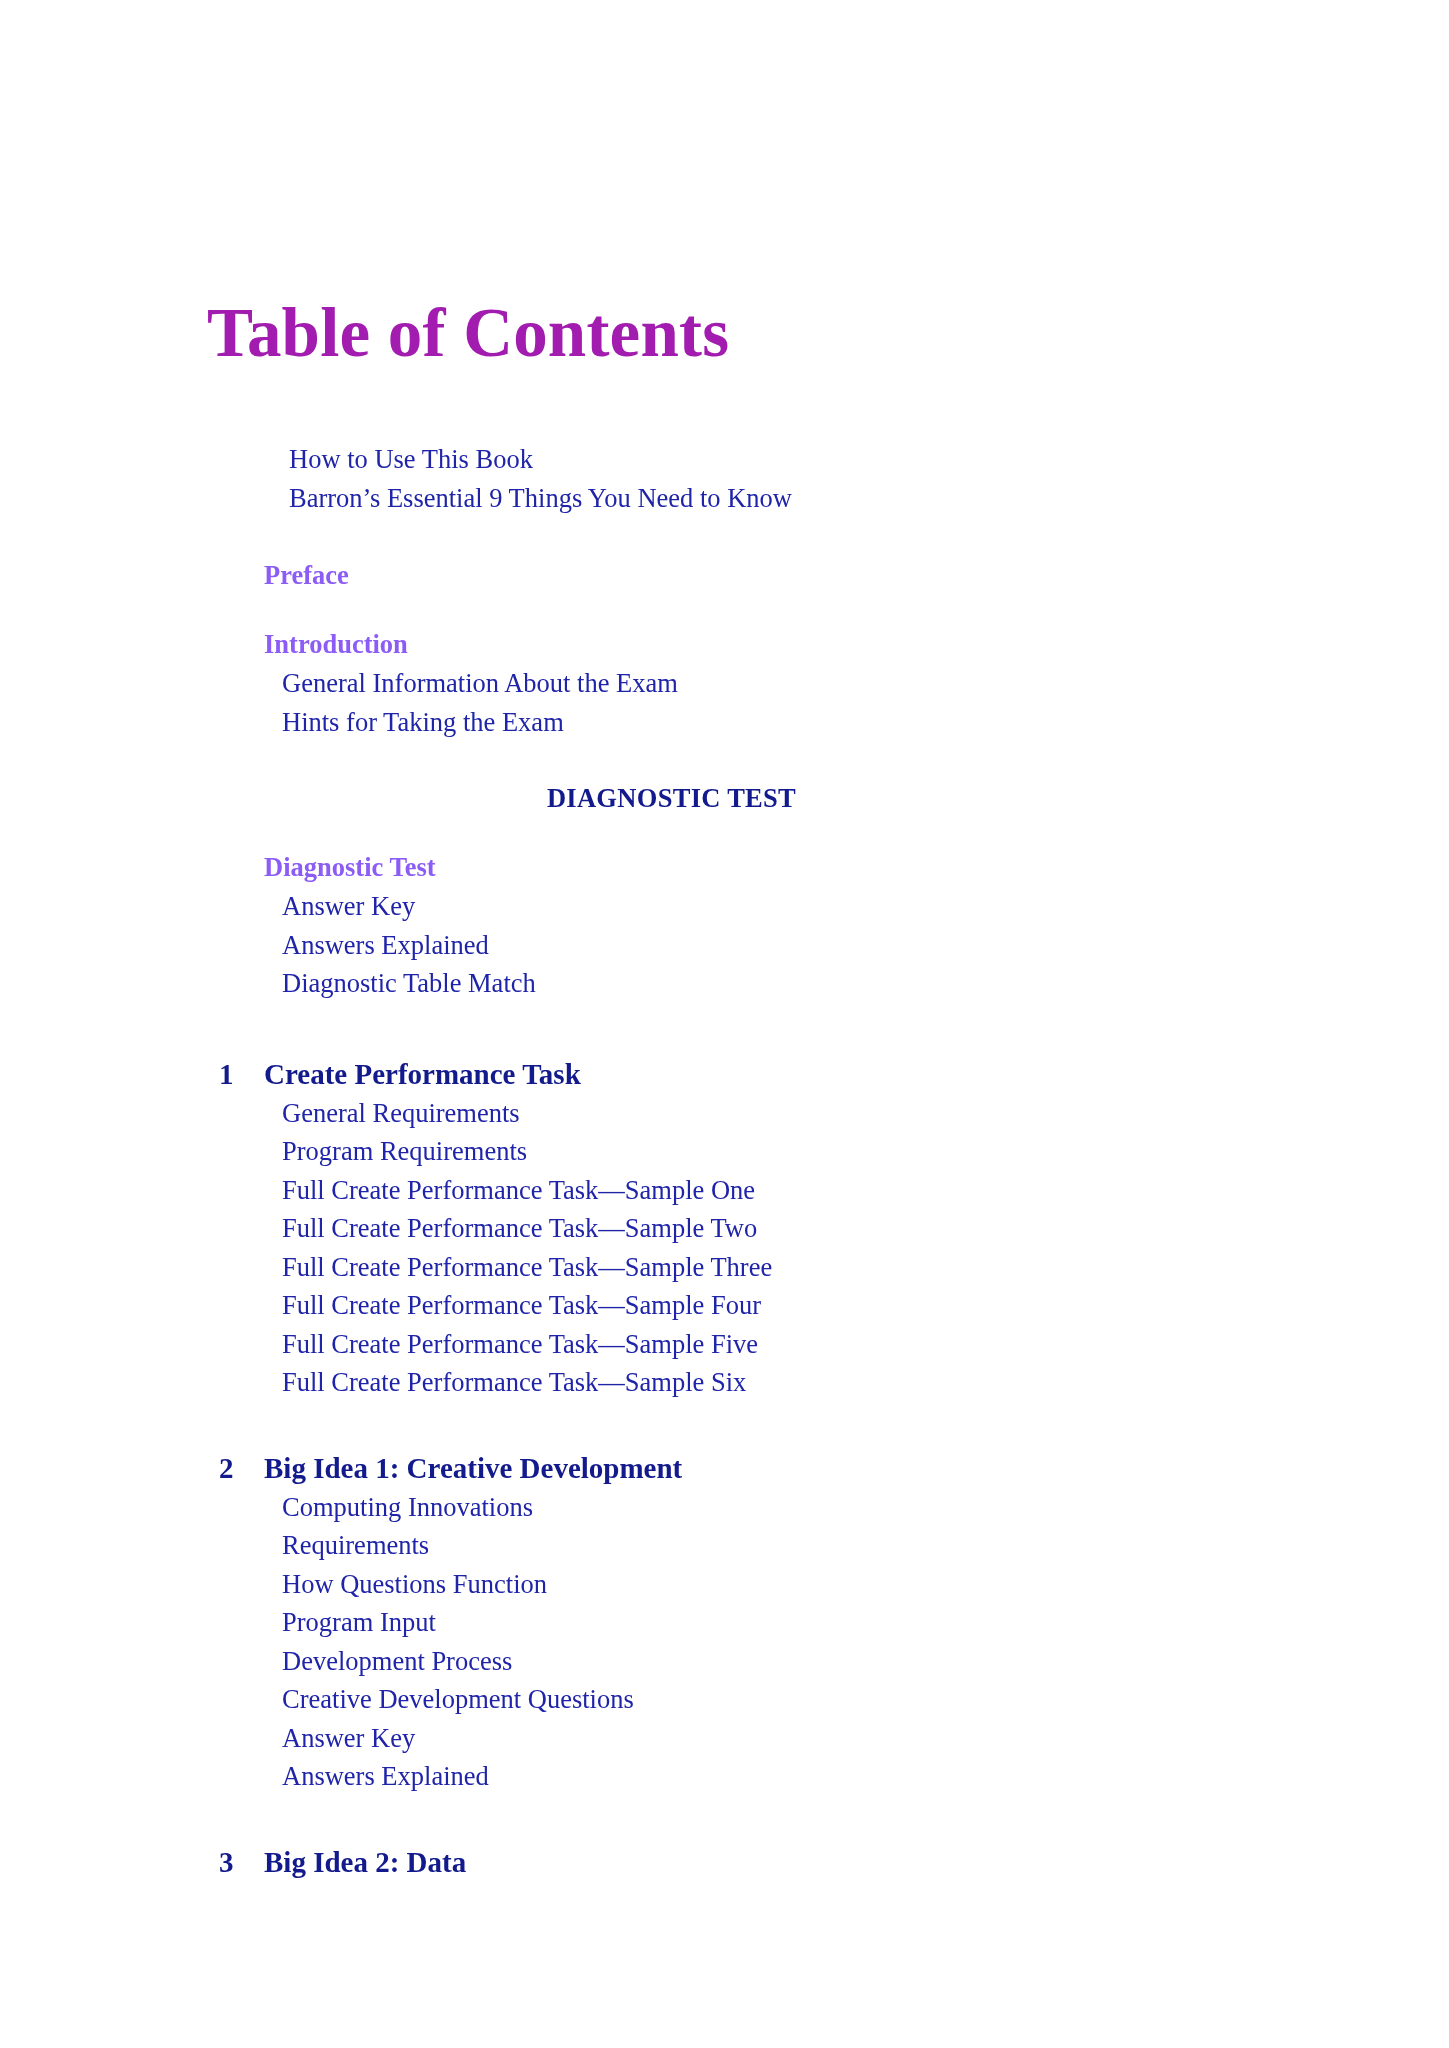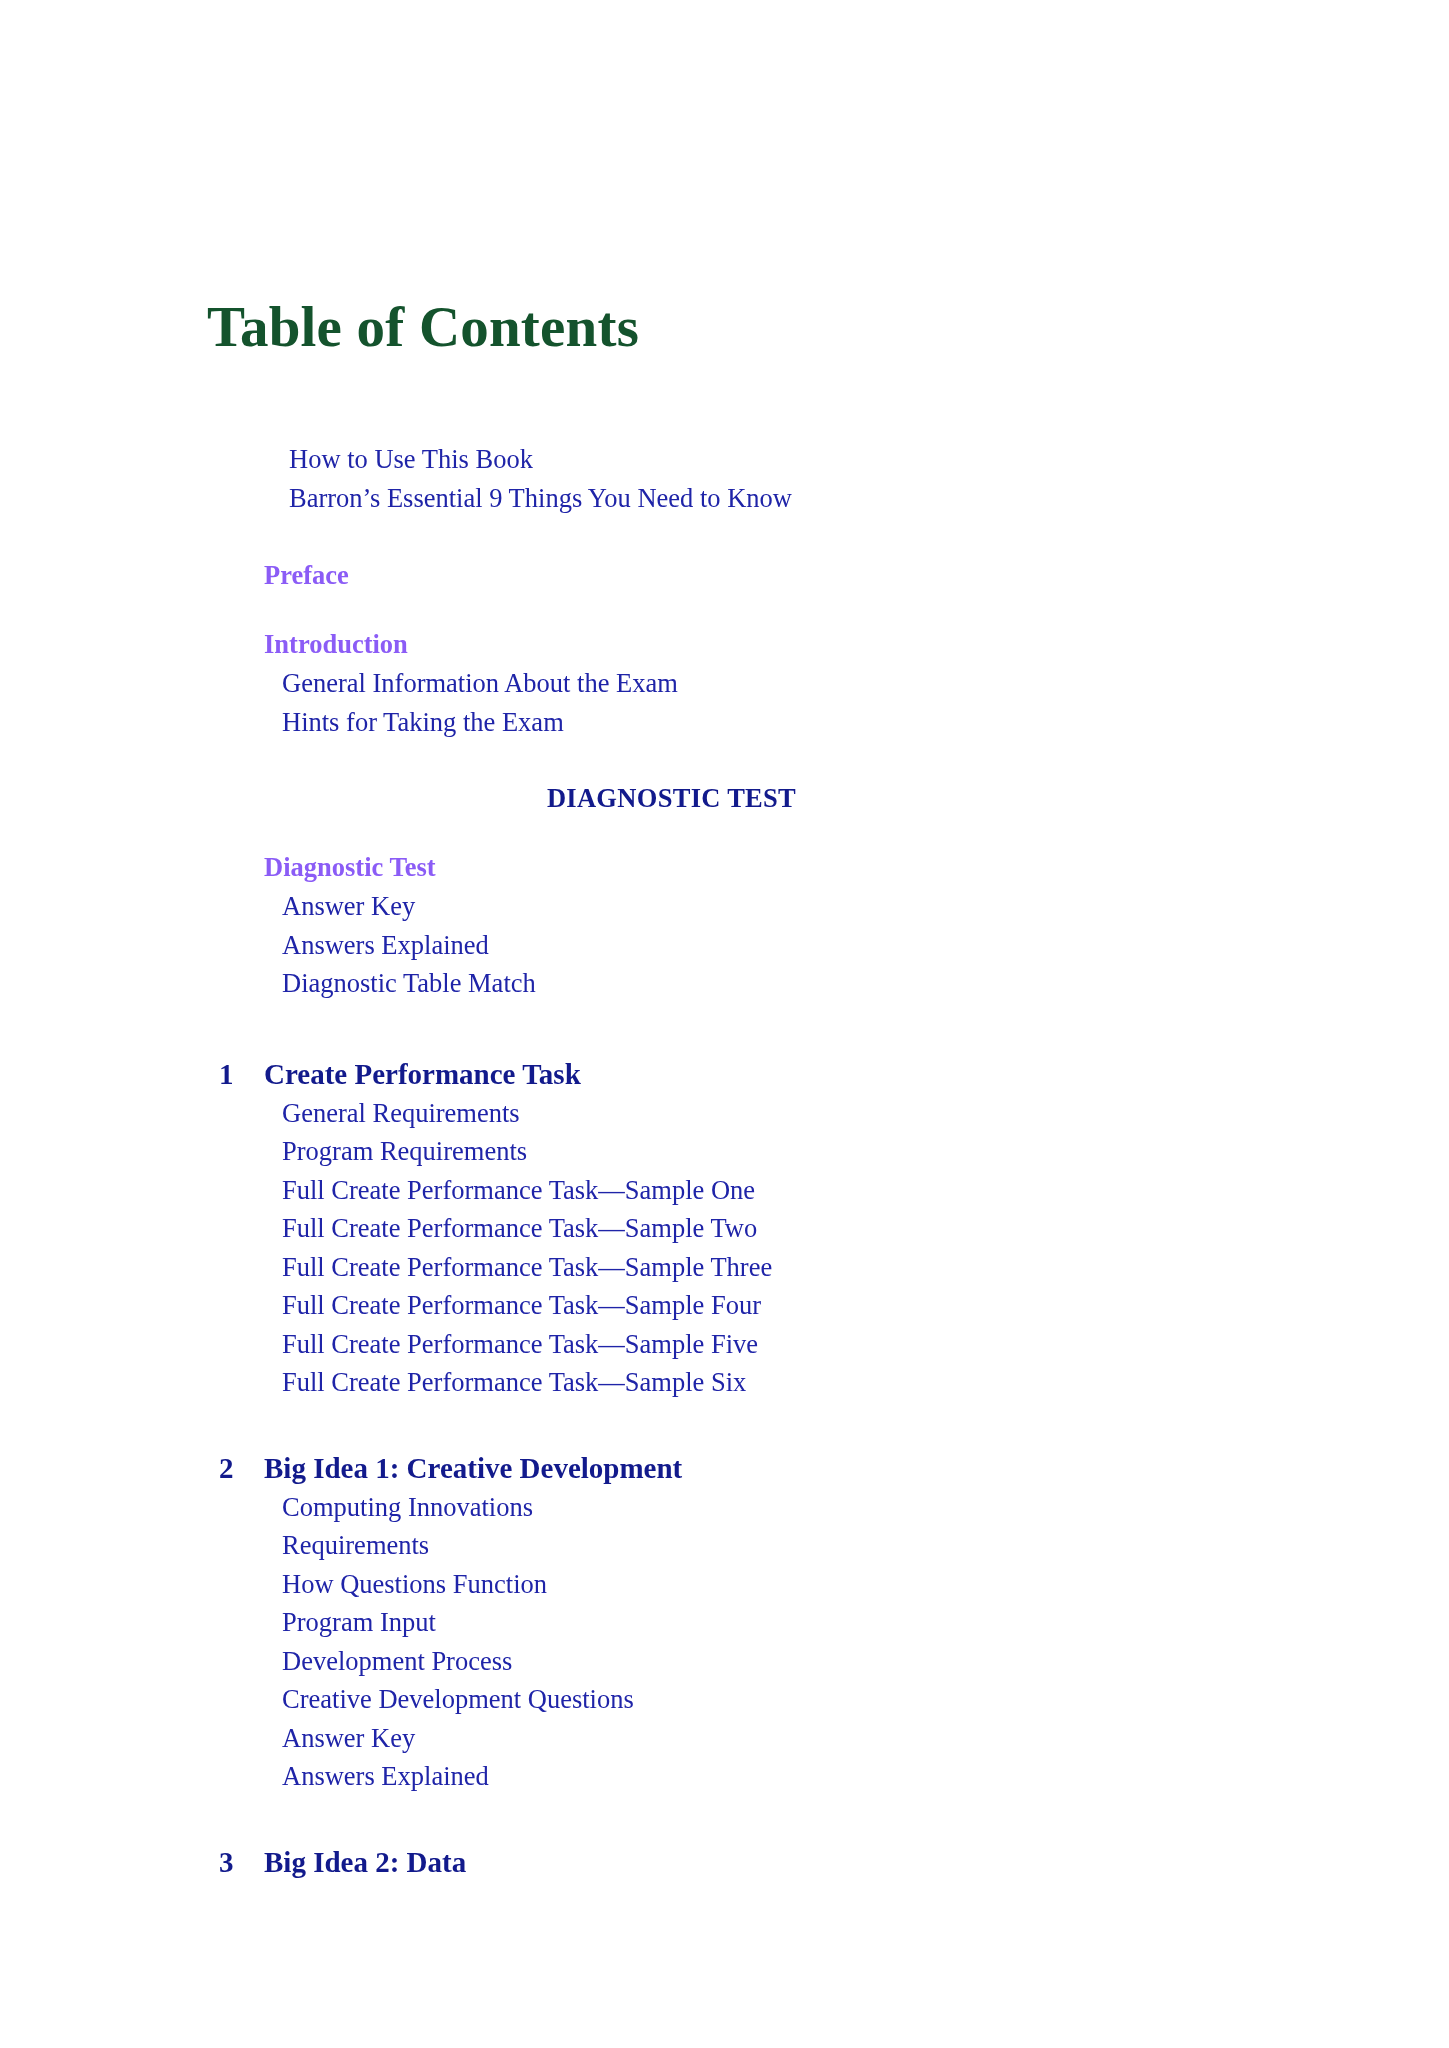--- a/index.html
+++ b/index.html
@@ -17,23 +17,23 @@
     font-family: "Liberation Serif", "DejaVu Serif", serif;
     -webkit-font-smoothing: antialiased;
   }
 
   
   .doc-title {
     position: absolute;
     left: 207px;
     top: 297px;
     font-family: "Liberation Serif", "DejaVu Serif", serif;
-    font-size: 57px;
+    font-size: 69px;
     font-weight: bold;
-    color: #14532d;
+    color: #a21caf;
     letter-spacing: 0.2px;
     line-height: 1.05;
     white-space: nowrap;
   }
 
   
   .toc {
     position: absolute;
     left: 12px;
     top: 440px;

